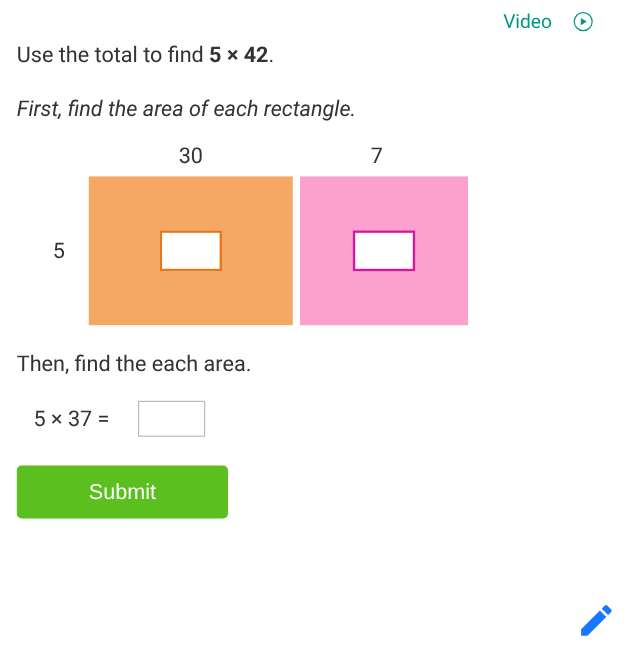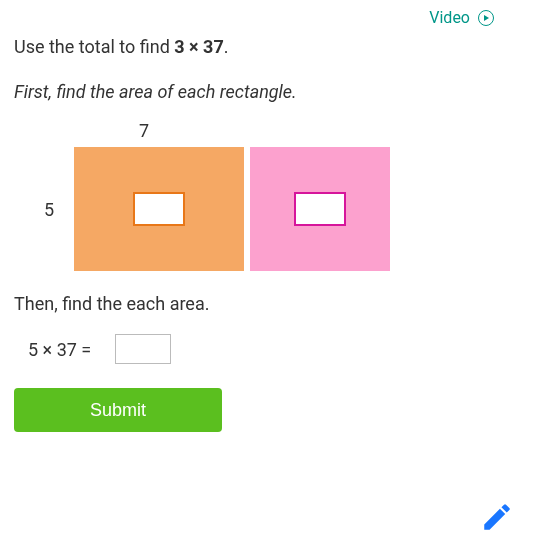--- a/index.html
+++ b/index.html
@@ -14,21 +14,21 @@
       padding: 10px 14px;
     }
     .video-link {
       position: absolute;
       top: 8px;
       right: 40px;
       color: #009688;
       font-size: 16px;
       display: flex;
       align-items: center;
-      gap: 8px;
+      gap: 18px;
       cursor: pointer;
     }
     .video-link .play-circle {
       width: 16px;
       height: 16px;
       border: 1.5px solid #009688;
       border-radius: 50%;
       display: flex;
       align-items: center;
       justify-content: center;
@@ -93,21 +93,21 @@
       text-align: center;
       font-size: 16px;
       outline: none;
     }
     .submit-btn {
       margin-top: 24px;
       background: #5bbf1f;
       color: #fff;
       border: none;
       border-radius: 4px;
-      width: 208px;
+      width: 176px;
       height: 44px;
       font-size: 18px;
       cursor: pointer;
     }
     .pencil {
       position: absolute;
       bottom: 18px;
       right: 20px;
       width: 34px;
       height: 34px;
@@ -120,27 +120,28 @@
 
 
 <div class="video-link">
   <span>Video</span>
   <span class="play-circle">
       <span class="play-tri"></span>
     </span>
 </div>
 
 <p class="prompt1">
-  <span>Use the total to find </span><span class="bold">3 × 37</span><span>.</span>
+  <span>Use the total to find </span><span class="bold">5 × 42</span><span>.</span>
 </p>
 
 <p class="prompt2">First, find the area of each rectangle.</p>
 
 <div class="model-wrap">
   <div class="col-labels">
+    <div class="col-label-left">30</div>
     <div class="col-label-right">7</div>
   </div>
   <div class="model-row">
     <div class="row-label">5</div>
     <div class="rect rect-orange">
       <input class="rect-input" type="text" value="" style="">
     </div>
     <div class="rect rect-pink">
       <input class="rect-input" type="text" value="" style="">
     </div>

